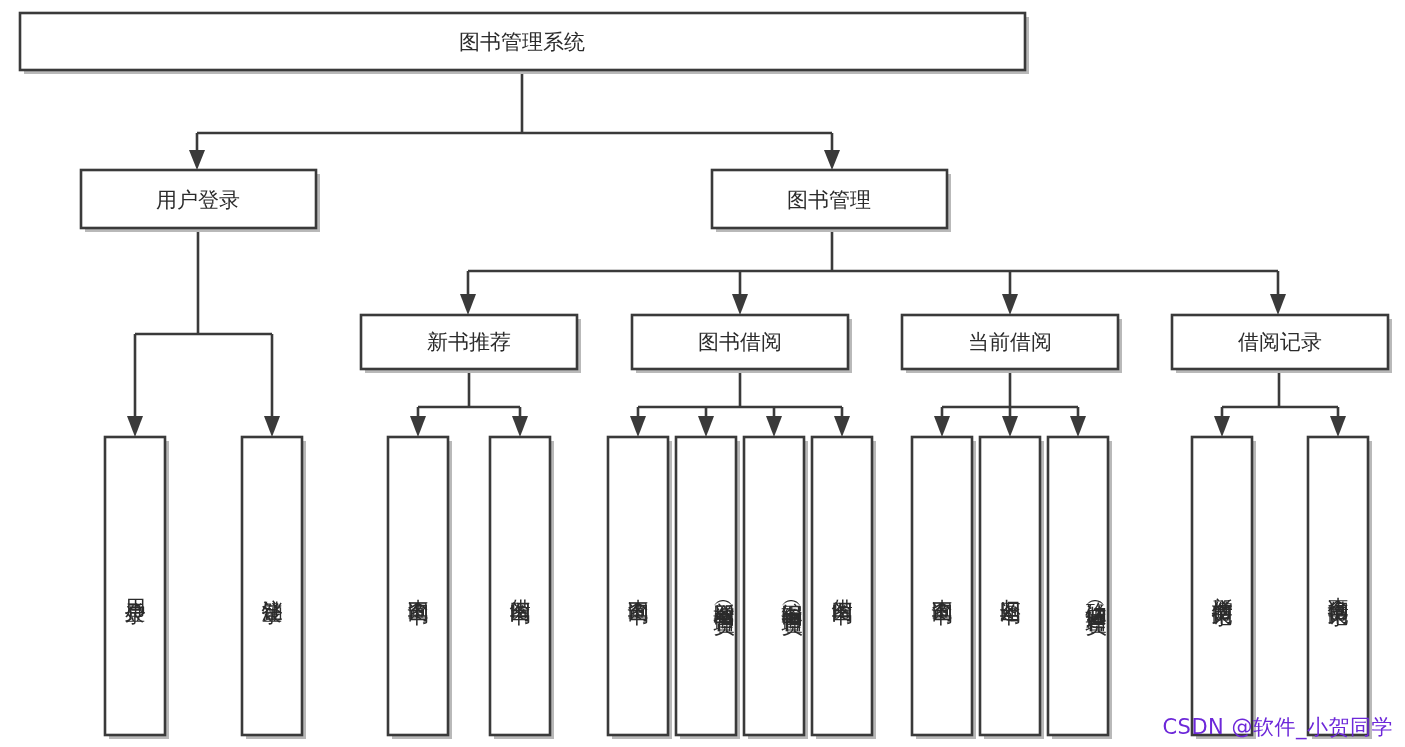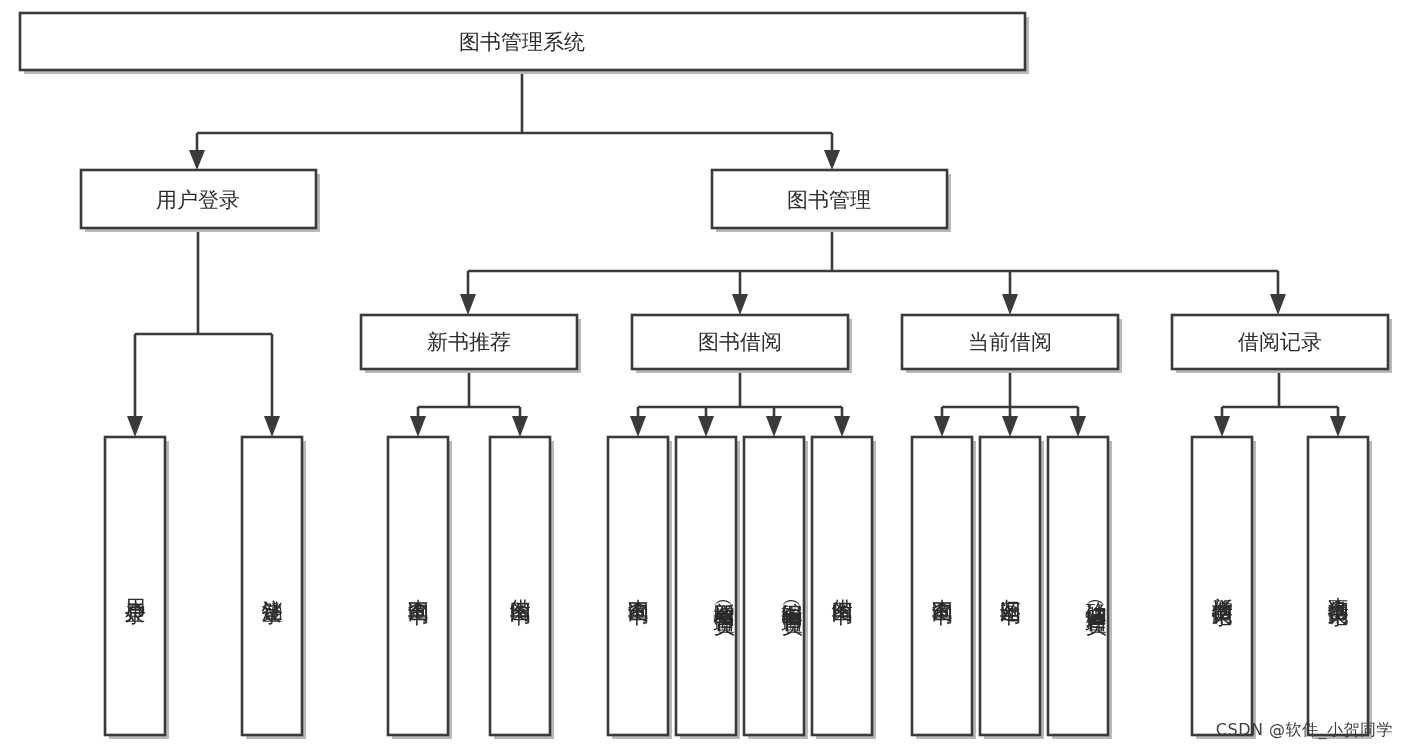--- a/index.html
+++ b/index.html
@@ -66,22 +66,22 @@
     justify-content: center;
     text-align: center;
     white-space: nowrap;
     pointer-events: none;
   }
   .watermark {
     position: absolute;
     right: 12px;
     bottom: 6px;
     font-family: "DejaVu Sans", "Liberation Sans", sans-serif;
-    font-size: 16px;
-    color: #404040;
+    font-size: 21px;
+    color: #6d28d9;
     white-space: nowrap;
     letter-spacing: 0.5px;
   }
 </style>
 </head>
 <body>
 
 <div id="diagram-root">
 
   <svg class="flow" viewBox="0 0 1405 747" xmlns="http://www.w3.org/2000/svg">

